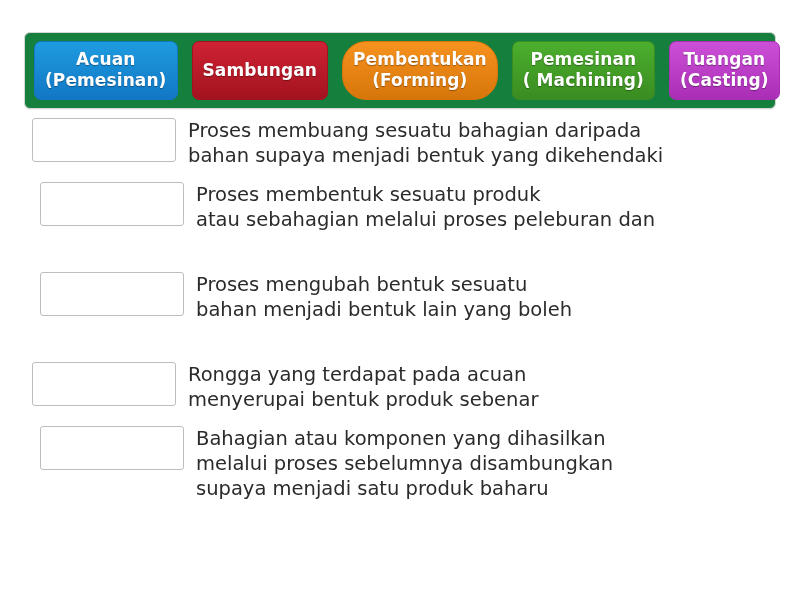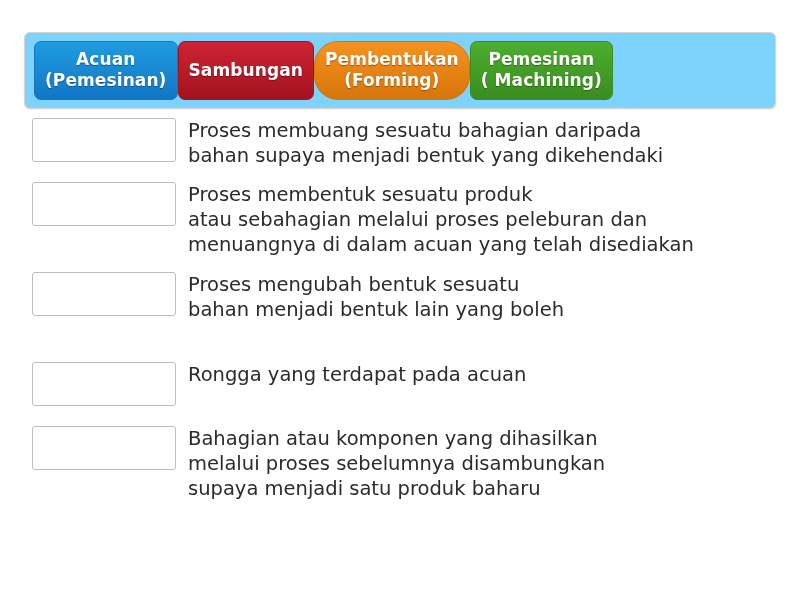--- a/index.html
+++ b/index.html
@@ -23,26 +23,26 @@
 
   
   .tiles-bar {
     position: absolute;
     left: 24px;
     top: 32px;
     width: 752px;
     box-sizing: border-box;
     border: 1px solid #d6d6d6;
     border-radius: 6px;
-    background: #7dd3fc;
+    background: #15803d;
     padding: 8px 9px;
     display: flex;
     flex-direction: row;
     align-items: stretch;
-    gap: 0;
+    gap: 14px;
     box-shadow: 0 1px 2px rgba(0,0,0,0.06);
   }
 
   .tile {
     flex: 0 0 auto;
     border-radius: 7px;
     padding: 7px 10px 8px 10px;
     text-align: center;
     color: #ffffff;
     font-weight: bold;
@@ -90,21 +90,21 @@
     flex: 1 1 auto;
     font-size: 19.5px;
     line-height: 25px;
     color: #2b2b2b;
     padding-left: 4px;
   }
   .qtext span { display: block; }
 
   
   .row.h2 { height: 62px; }
-  .row.h3 { height: 88px; }
+  .row.h3 { height: 88px; margin-left: 8px; }
 </style>
 </head>
 <body>
 
 <div id="page">
 
   <div class="tiles-bar">
 
     <div class="tile" style="background: linear-gradient(rgb(30, 155, 224) 0%, rgb(18, 119, 196) 100%); border-color: rgb(18, 119, 196);">
       <span class="l1">Acuan</span>
@@ -118,54 +118,58 @@
     <div class="tile" style="background: linear-gradient(rgb(246, 146, 30) 0%, rgb(214, 117, 10) 100%); border-color: rgb(214, 117, 10); border-radius: 24px;">
       <span class="l1">Pembentukan</span>
       <span class="l2">(Forming)</span>
     </div>
 
     <div class="tile" style="background: linear-gradient(rgb(76, 175, 46) 0%, rgb(58, 140, 32) 100%); border-color: rgb(58, 140, 32);">
       <span class="l1">Pemesinan</span>
       <span class="l2">( Machining)</span>
     </div>
 
+    <div class="tile" style="background: linear-gradient(rgb(204, 79, 216) 0%, rgb(169, 46, 181) 100%); border-color: rgb(169, 46, 181);">
+      <span class="l1">Tuangan</span>
+      <span class="l2">(Casting)</span>
+    </div>
 
   </div>
 
   <div class="rows">
 
     <div class="row h2">
       <div class="dropzone"></div>
       <div class="qtext">
         <span>Proses membuang sesuatu bahagian daripada</span>
         <span>bahan supaya menjadi bentuk yang dikehendaki</span>
       </div>
     </div>
 
     <div class="row h3">
       <div class="dropzone"></div>
       <div class="qtext">
         <span>Proses membentuk sesuatu produk</span>
         <span>atau sebahagian melalui proses peleburan dan</span>
-        <span>menuangnya di dalam acuan yang telah disediakan</span>
       </div>
     </div>
 
     <div class="row h3">
       <div class="dropzone"></div>
       <div class="qtext">
         <span>Proses mengubah bentuk sesuatu</span>
         <span>bahan menjadi bentuk lain yang boleh</span>
       </div>
     </div>
 
     <div class="row h2">
       <div class="dropzone"></div>
       <div class="qtext">
         <span>Rongga yang terdapat pada acuan</span>
+        <span>menyerupai bentuk produk sebenar</span>
       </div>
     </div>
 
     <div class="row h3">
       <div class="dropzone"></div>
       <div class="qtext">
         <span>Bahagian atau komponen yang dihasilkan</span>
         <span>melalui proses sebelumnya disambungkan</span>
         <span>supaya menjadi satu produk baharu</span>
       </div>

